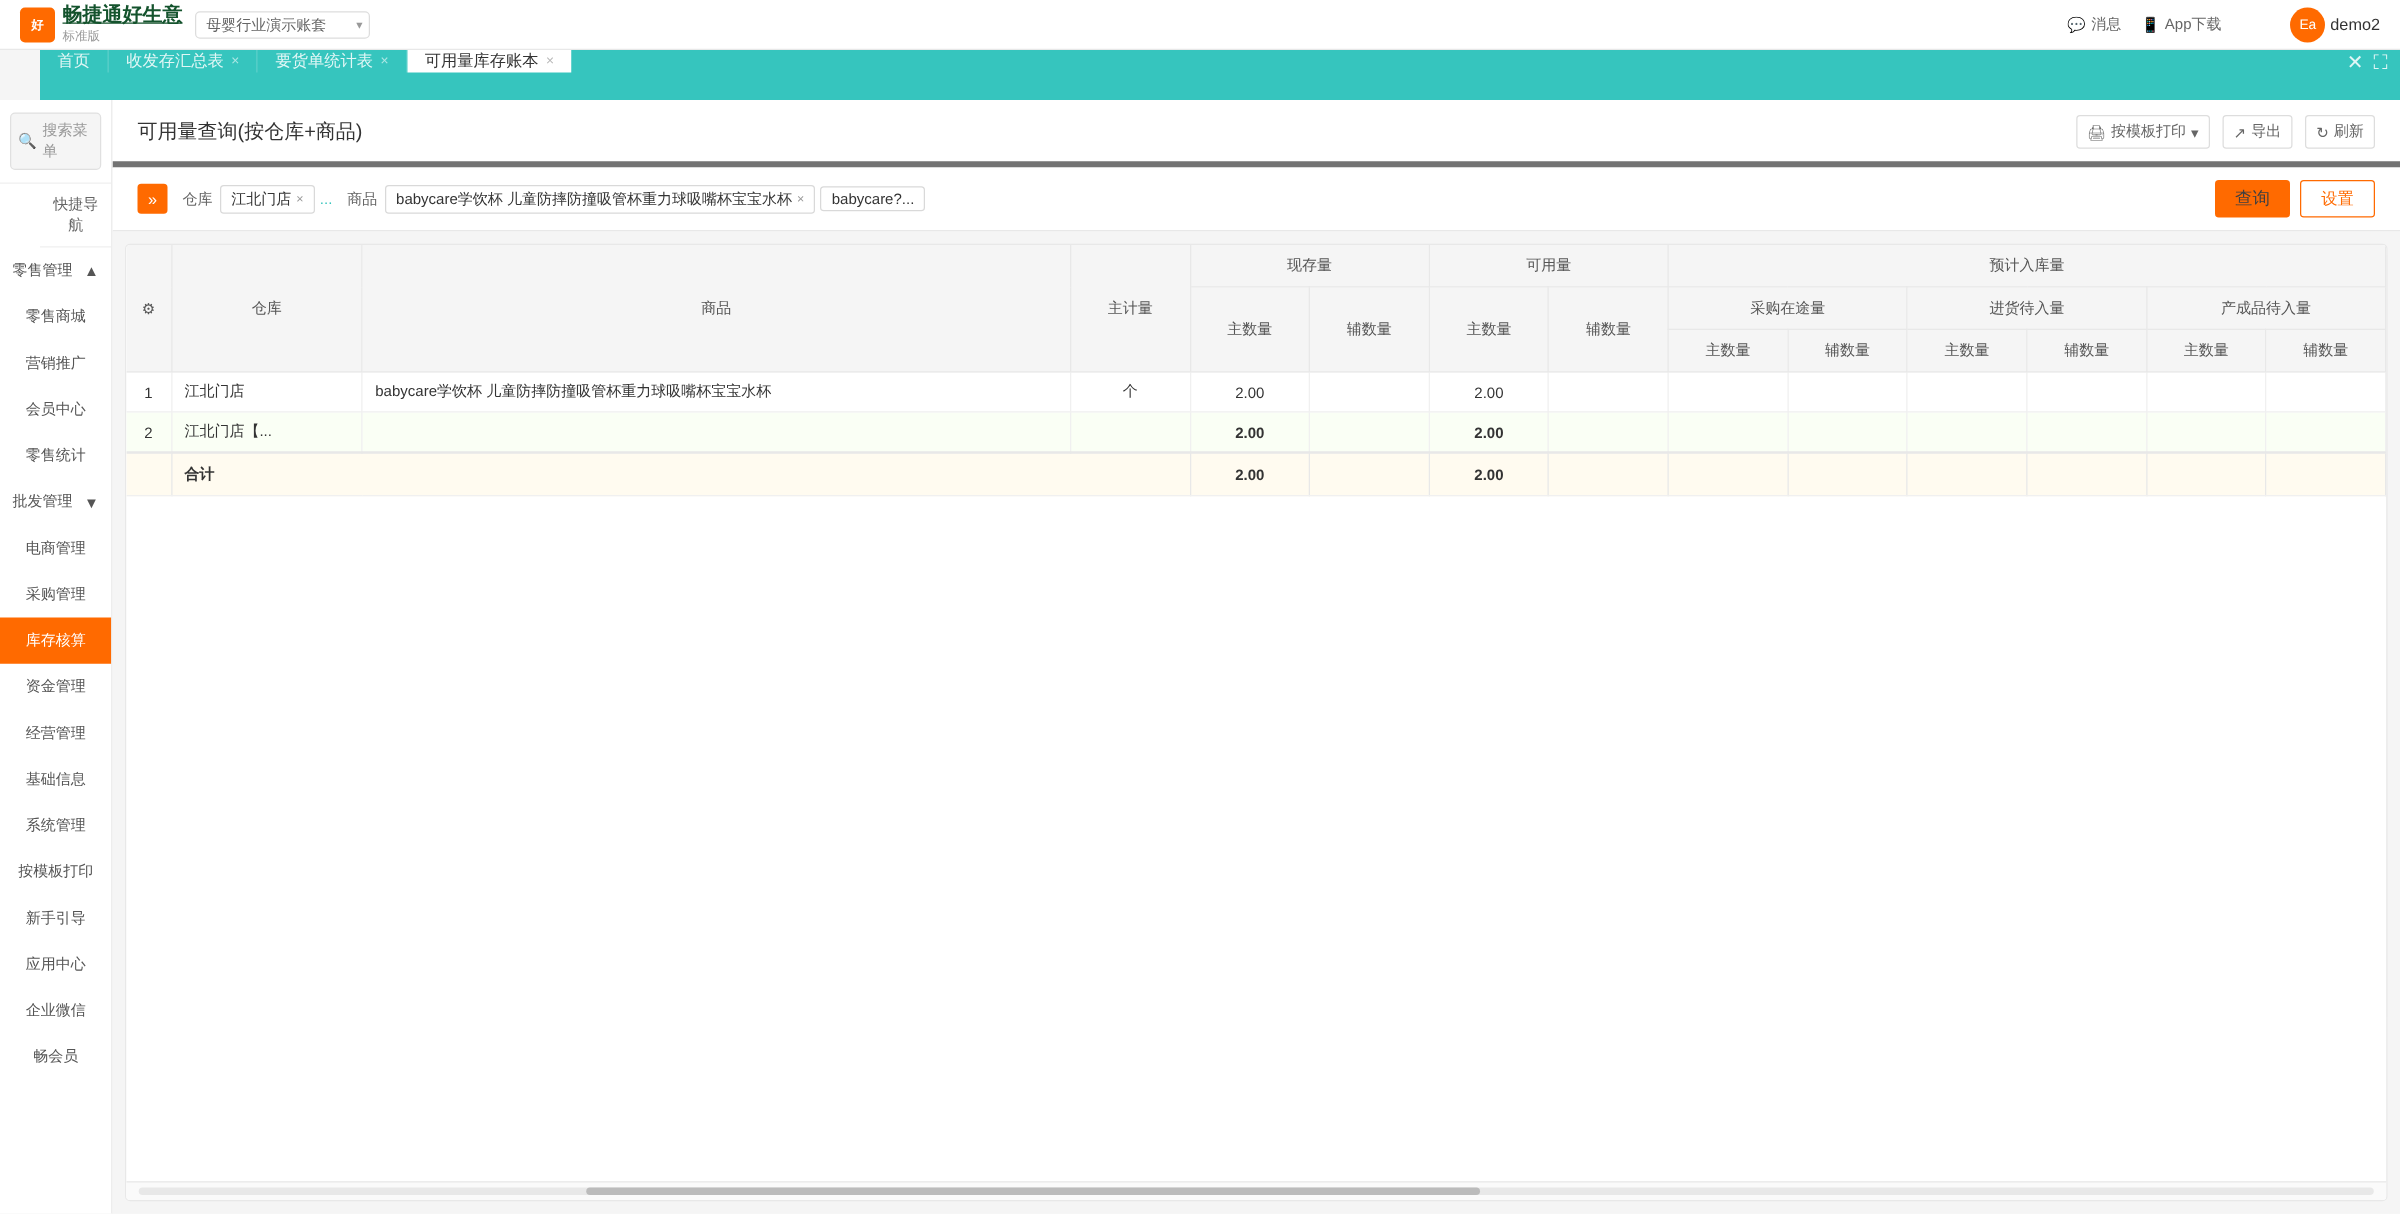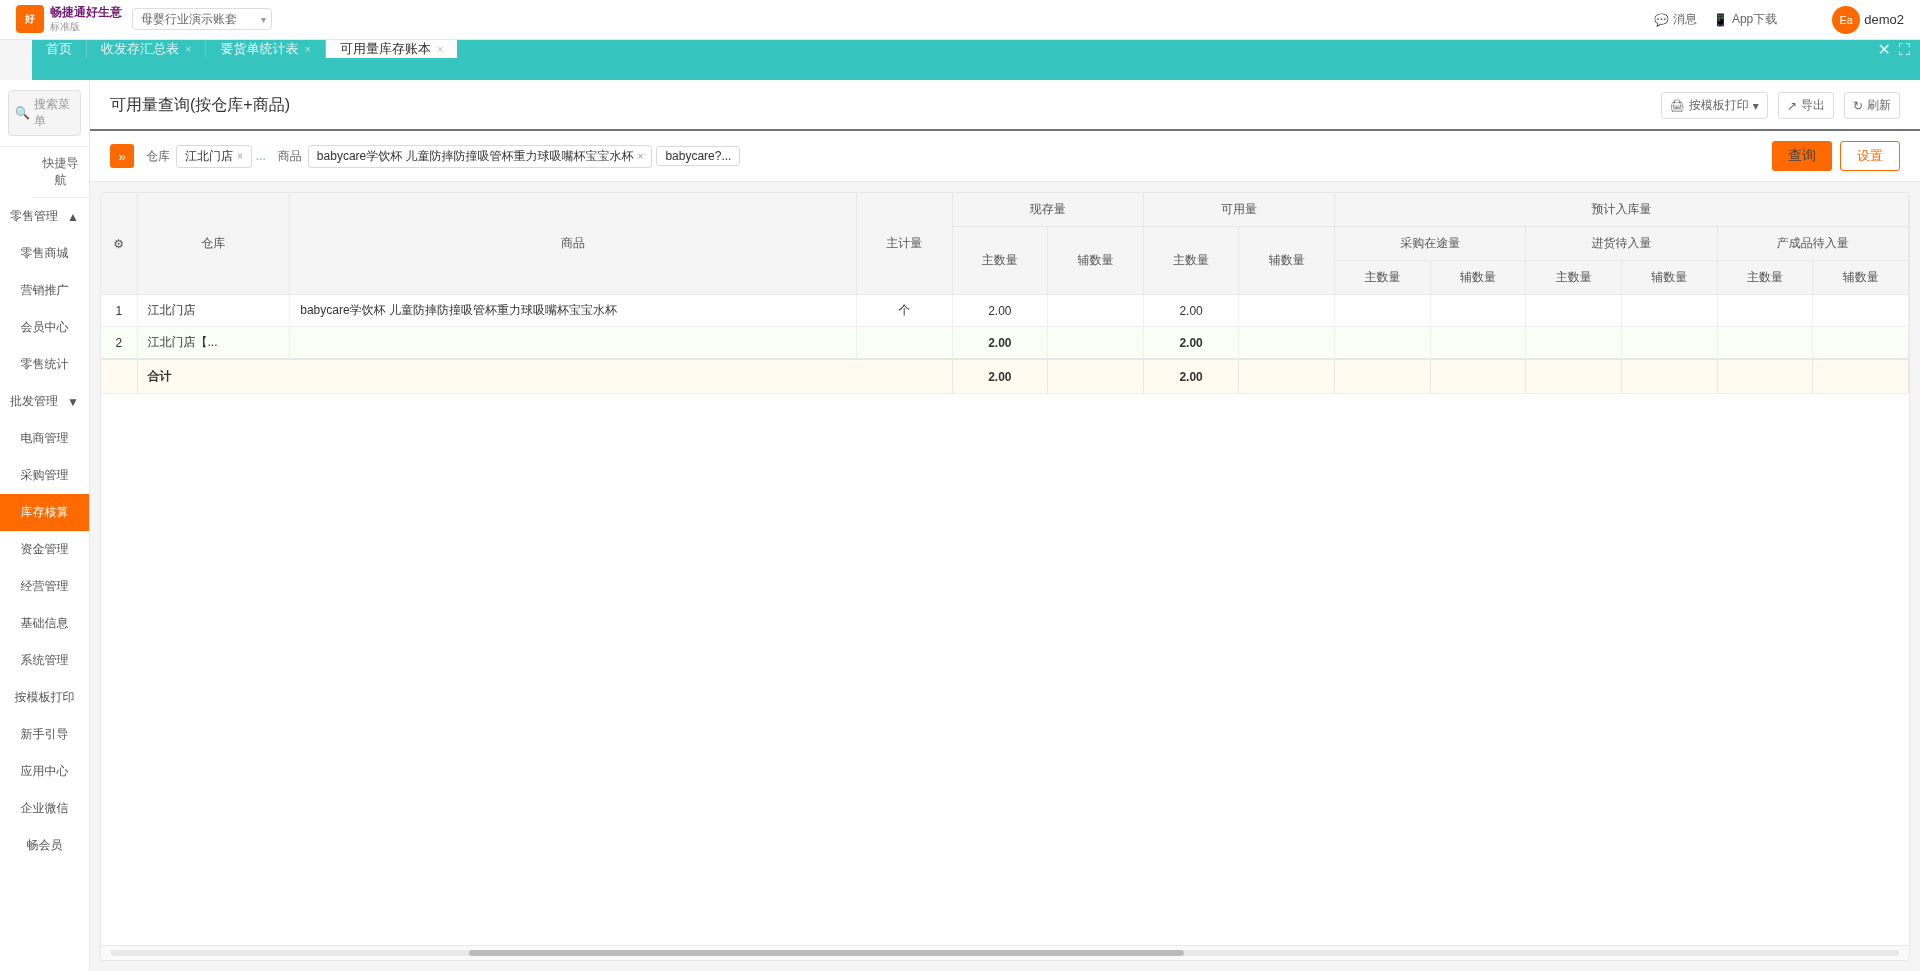--- a/index.html
+++ b/index.html
@@ -3,21 +3,21 @@
   <meta charset="utf-8">
   <style>
     * { box-sizing: border-box; margin: 0; padding: 0; }
     body { font-family: 'Microsoft YaHei', Arial, sans-serif; font-size: 13px; background: #f5f5f5; color: #333; display: flex; flex-direction: column; height: 100vh; overflow: hidden; }
 
     
     .top-bar { background: #fff; height: 40px; display: flex; align-items: center; justify-content: space-between; padding: 0 16px; border-bottom: 1px solid #e8e8e8; flex-shrink: 0; }
     .top-bar-left { display: flex; align-items: center; gap: 10px; }
     .logo-area { display: flex; align-items: center; gap: 6px; }
     .logo-icon { width: 28px; height: 28px; background: #ff6a00; border-radius: 4px; display: flex; align-items: center; justify-content: center; color: white; font-size: 10px; font-weight: bold; }
-    .logo-text { font-size: 12px; color: #701a75; font-weight: bold; line-height: 1.2; }
+    .logo-text { font-size: 16px; color: #14532d; font-weight: bold; line-height: 1.2; text-decoration: underline; }
     .logo-sub { font-size: 10px; color: #999; }
     .industry-select { border: 1px solid #ddd; border-radius: 4px; padding: 3px 24px 3px 8px; font-size: 12px; color: #666; background: #fff; appearance: none; position: relative; cursor: pointer; min-width: 140px; }
     .industry-wrapper { position: relative; display: inline-flex; align-items: center; }
     .industry-wrapper::after { content: '▾'; position: absolute; right: 6px; color: #999; font-size: 10px; pointer-events: none; }
     .top-bar-right { display: flex; align-items: center; gap: 16px; }
     .top-bar-icon { display: flex; align-items: center; gap: 4px; font-size: 12px; color: #666; cursor: pointer; }
     .avatar { width: 28px; height: 28px; border-radius: 50%; background: #ff6a00; display: flex; align-items: center; justify-content: center; color: white; font-size: 11px; overflow: hidden; margin-left: 39px; }
     .username { font-size: 13px; color: #333; cursor: pointer; }
 
     
@@ -39,21 +39,21 @@
     .sidebar-search-btn { width: 100%; background: #f5f5f5; border: 1px solid #e0e0e0; border-radius: 4px; padding: 5px 6px; font-size: 12px; color: #999; cursor: pointer; text-align: left; display: flex; align-items: center; gap: 4px; }
     .sidebar-nav-btn { padding: 8px 8px; border-bottom: 1px solid #f0f0f0; text-align: center; font-size: 12px; color: #666; cursor: pointer; margin-left: 32px; }
     .sidebar-item { padding: 10px 0; text-align: center; font-size: 12px; color: #555; cursor: pointer; display: flex; flex-direction: column; align-items: center; gap: 4px; }
     .sidebar-item.active { background: #ff6a00; color: white; }
     .sidebar-item-expand { display: flex; align-items: center; justify-content: space-between; padding: 10px 10px; font-size: 12px; color: #555; cursor: pointer; }
 
     
     .content { flex: 1; display: flex; flex-direction: column; overflow: hidden; background: #f5f5f5; }
 
     
-    .page-header { background: #fff; padding: 12px 20px 10px; border-bottom: 2px solid #737373; display: flex; align-items: center; justify-content: space-between; flex-shrink: 0; }
+    .page-header { background: #fff; padding: 12px 20px 10px; border-bottom: 5px solid #737373; display: flex; align-items: center; justify-content: space-between; flex-shrink: 0; }
     .page-title { font-size: 16px; color: #333; font-weight: 500; }
     .page-actions { display: flex; align-items: center; gap: 10px; }
     .page-action-btn { display: flex; align-items: center; gap: 4px; font-size: 12px; color: #666; cursor: pointer; padding: 4px 8px; border: 1px solid #ddd; border-radius: 3px; background: white; }
 
     
     .filter-bar { background: #fff; padding: 10px 20px; border-bottom: 1px solid #e8e8e8; display: flex; align-items: center; gap: 12px; flex-shrink: 0; }
     .filter-expand-btn { background: #ff6a00; color: white; border: none; border-radius: 3px; width: 24px; height: 24px; cursor: pointer; display: flex; align-items: center; justify-content: center; font-size: 13px; flex-shrink: 0; }
     .filter-group { display: flex; align-items: center; gap: 6px; }
     .filter-label { font-size: 12px; color: #666; white-space: nowrap; }
     .filter-tags { display: flex; align-items: center; gap: 4px; flex-wrap: wrap; }

